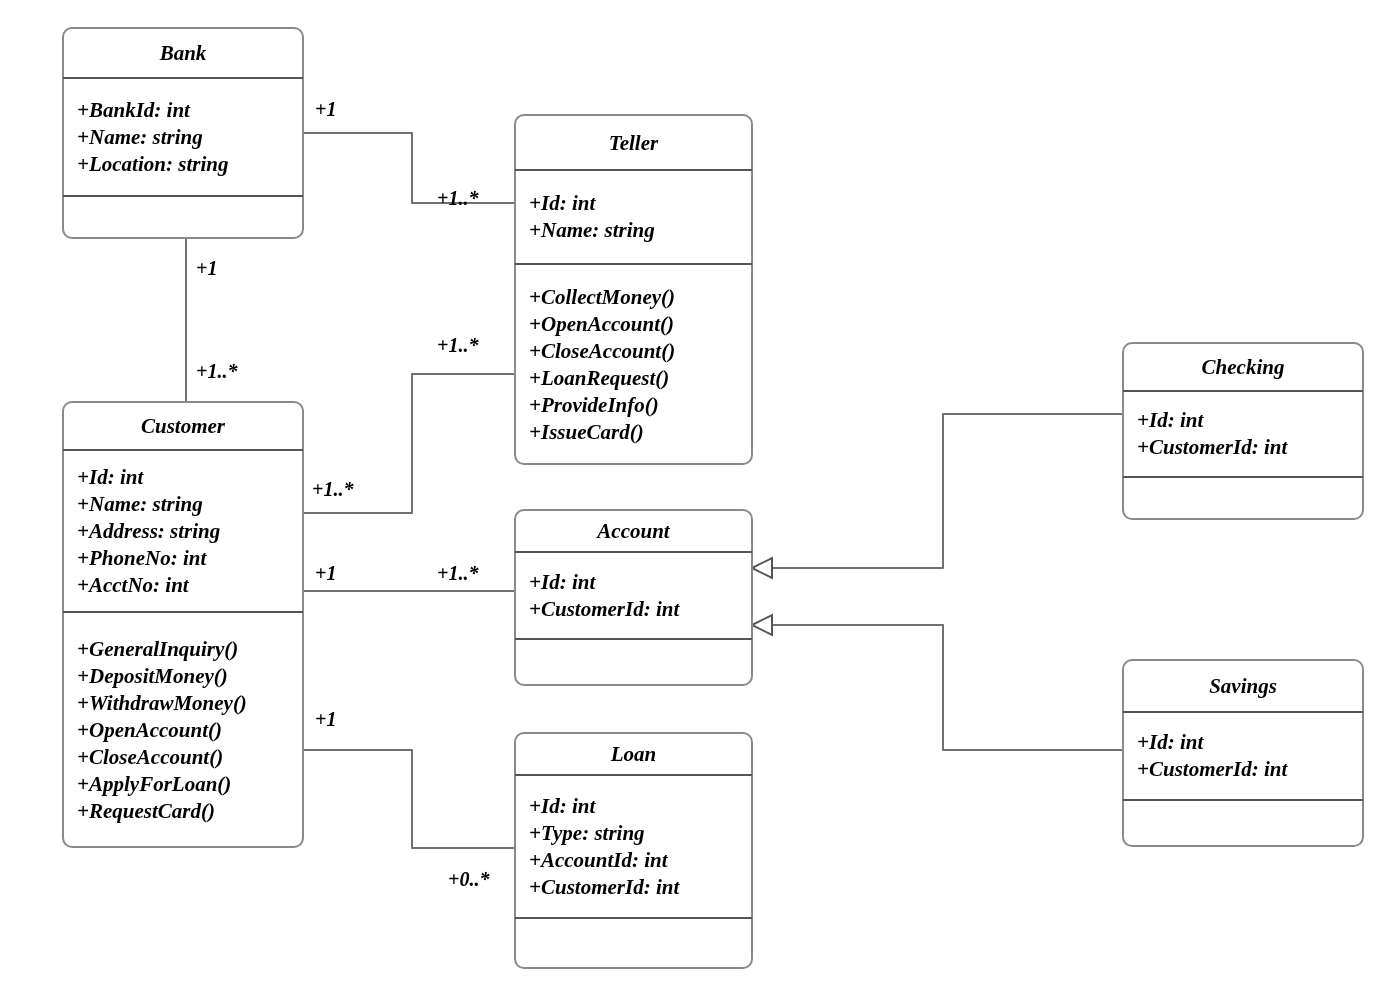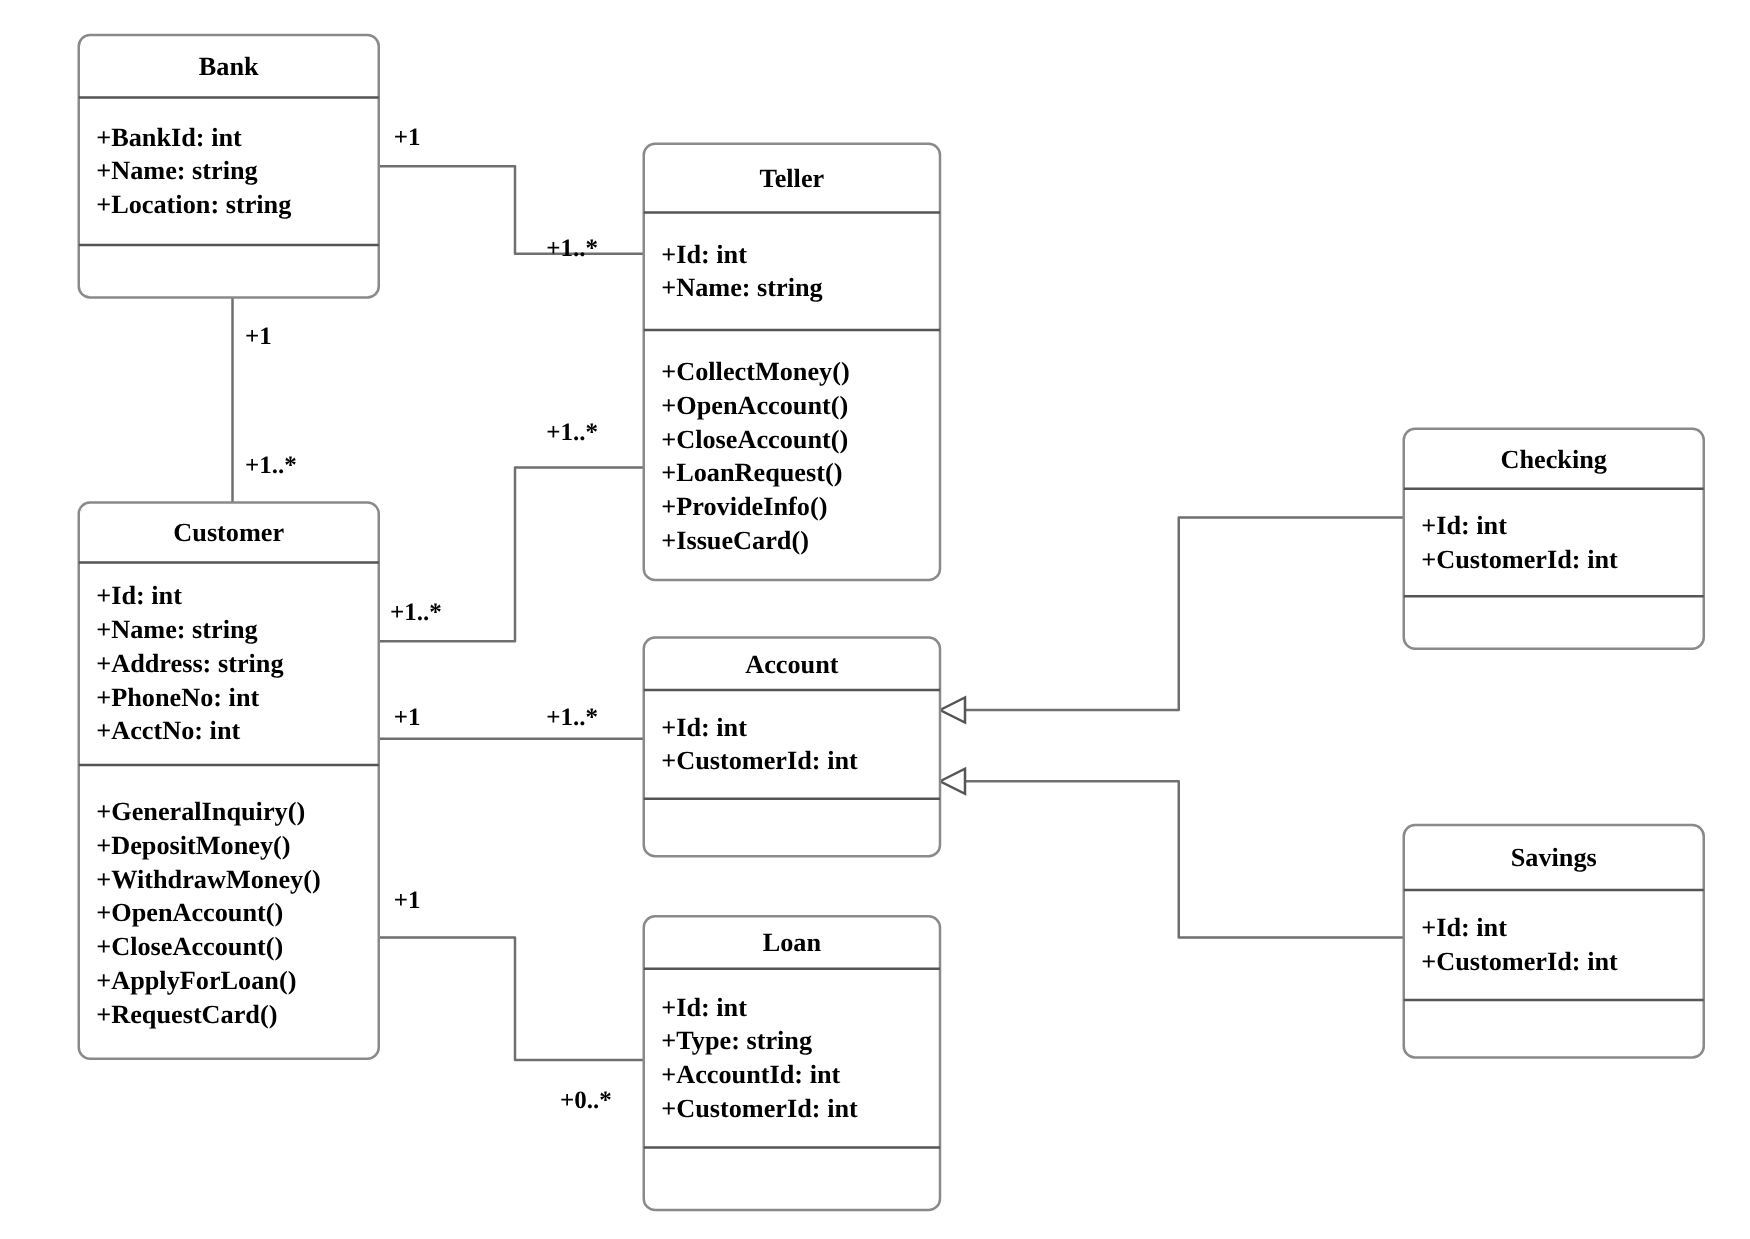--- a/index.html
+++ b/index.html
@@ -10,20 +10,21 @@
   body {
     width: 1400px;
     height: 991px;
     font-family: "Liberation Serif", "DejaVu Serif", serif;
     overflow: hidden;
   }
   #diagram-root {
     position: relative;
     width: 1400px;
     height: 848px;
+    font-style: italic;
   }
   svg#uml-canvas {
     display: block;
     width: 1400px;
     height: 991px;
   }
   .cls-box {
     fill: #ffffff;
     stroke: #8a8a8a;
     stroke-width: 2;

